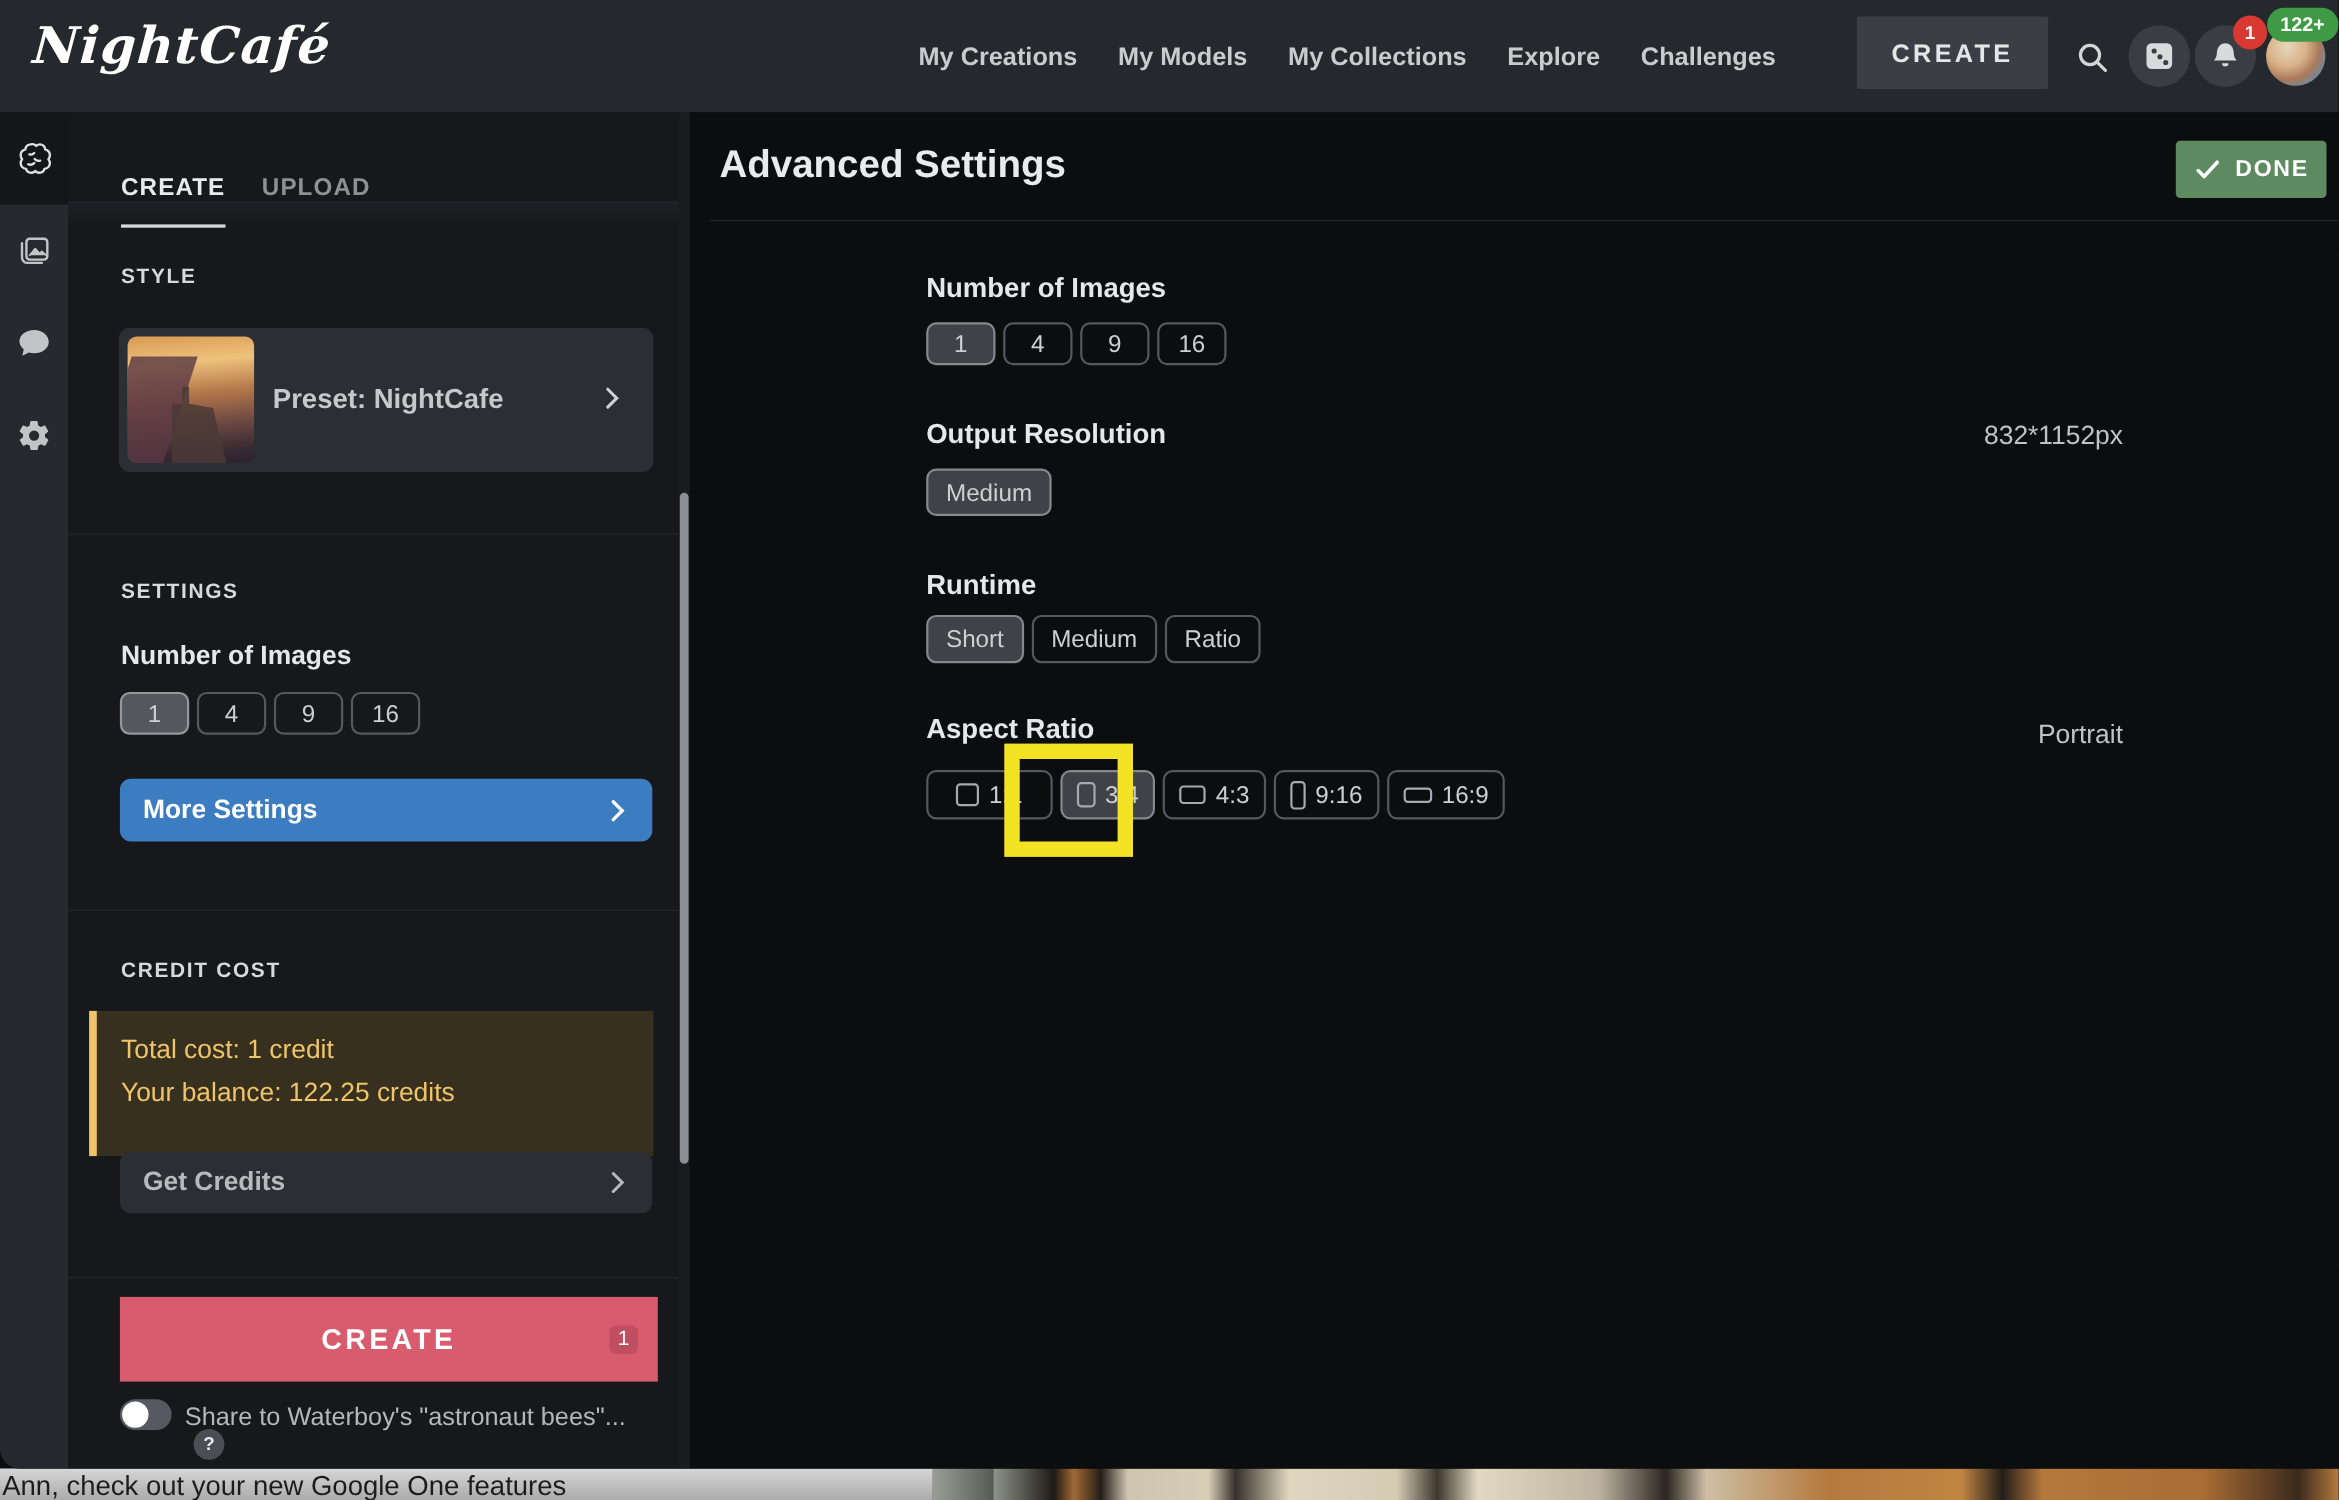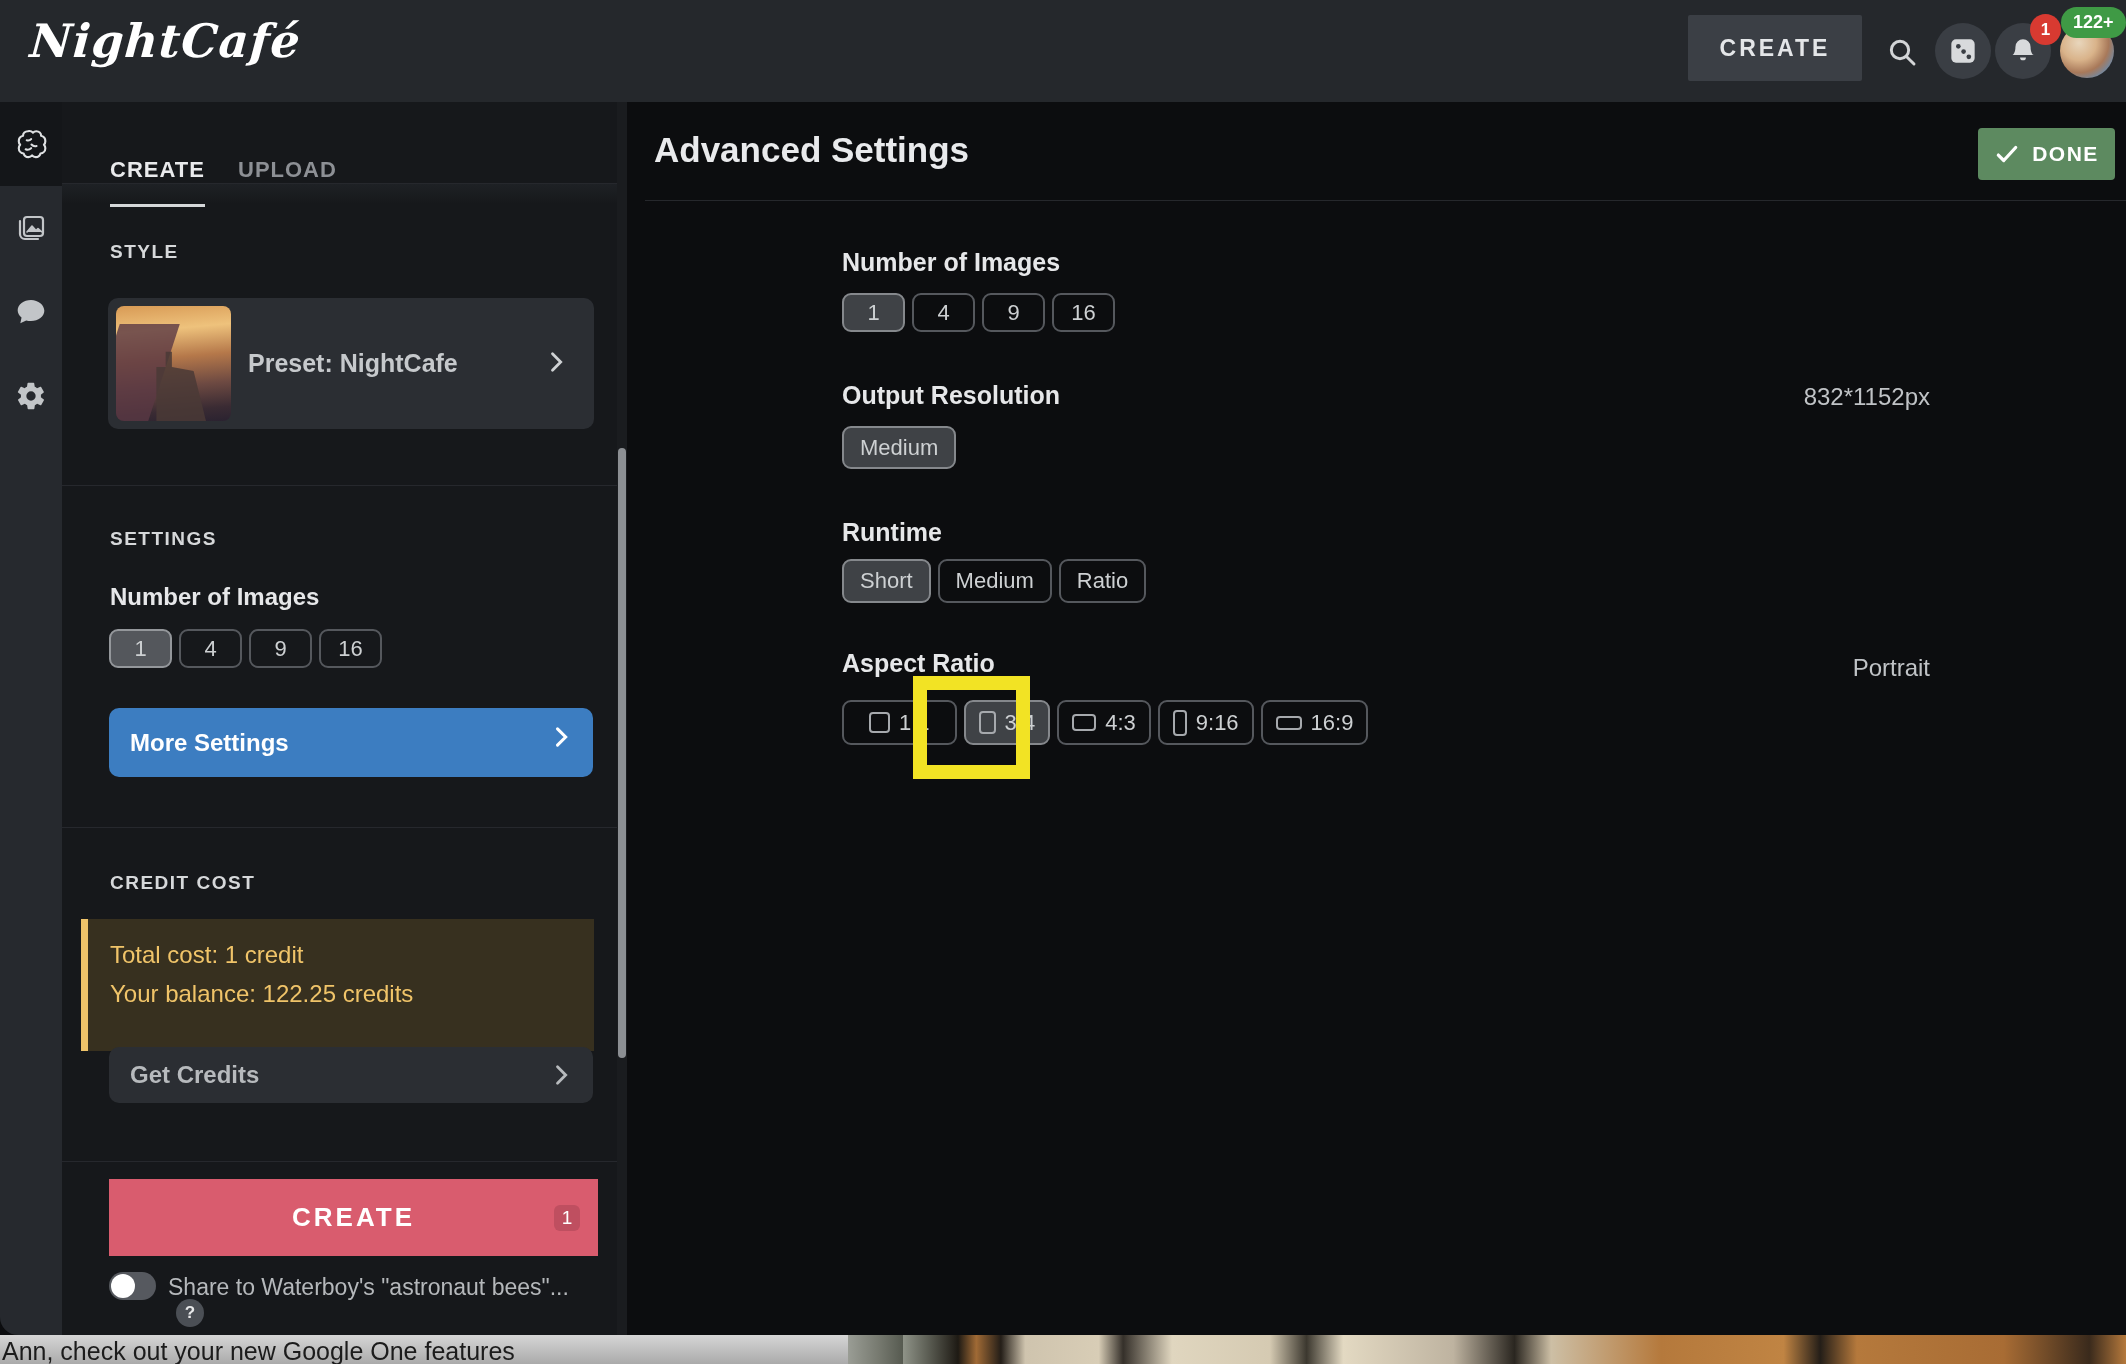--- a/index.html
+++ b/index.html
@@ -44,21 +44,21 @@
   .preset-label{left:140px;top:0;height:131px;display:flex;align-items:center;font-size:25px;
     font-weight:bold;color:#c6c9cc;}
   .chev{position:absolute;color:#cfd2d4;}
   .field-label{position:absolute;font-size:24px;font-weight:bold;color:#e6e7e9;}
   .chip-row{position:absolute;display:flex;gap:7px;}
   .chip{height:39px;min-width:63px;padding:0 10px;border-radius:9px;border:2px solid #55585d;
     display:flex;align-items:center;justify-content:center;font-size:22px;color:#cdd0d2;
     box-sizing:border-box;cursor:pointer;background:transparent;gap:9px;}
   .chip.sel-light{background:#54575c;border-color:#94979b;}
   .chip.sel-dark{background:#3f4246;border-color:#85888c;}
-  .btn-blue{left:47px;top:606px;width:484px;height:69px;background:#3c7dc1;border-radius:10px;
+  .btn-blue{left:47px;top:606px;width:484px;height:57px;background:#3c7dc1;border-radius:10px;
     display:flex;align-items:center;cursor:pointer;}
   .btn-blue span{margin-left:21px;font-size:24px;font-weight:bold;color:#fff;}
   .alert{left:19px;top:817px;width:513px;height:132px;background:#37301f;border-left:7px solid #eec36a;
     box-sizing:border-box;}
   .alert div{position:absolute;left:22px;font-size:24px;color:#f0c469;white-space:nowrap;}
   .card-btn{left:47px;top:945px;width:484px;height:56px;background:#2b2e33;border-radius:10px;
     display:flex;align-items:center;cursor:pointer;text-align:center;}
   .card-btn span{margin-left:21px;font-size:24px;font-weight:bold;color:#b7babd;}
   .btn-create{left:47px;top:1077px;width:489px;height:77px;background:#d95c6e;display:flex;
     align-items:center;justify-content:center;font-size:26px;font-weight:bold;color:#fff;
@@ -102,20 +102,27 @@
     #b5793c 62%,#c08443 72%,#241e18 75%,#b5793c 78%,#a86c34 90%,#3a2a1c 97%,#b5793c 100%);}
   svg{display:block;}
 </style>
 </head>
 <body>
 
 <div class="app-shell abs">
 
   <header class="navbar abs">
     <div class="logo abs">NightCafé</div>
+    <nav class="nav-links abs">
+      <span class="nav-link">My Creations</span>
+      <span class="nav-link">My Models</span>
+      <span class="nav-link">My Collections</span>
+      <span class="nav-link">Explore</span>
+      <span class="nav-link">Challenges</span>
+    </nav>
     <div class="nav-cta abs">CREATE</div>
     <div class="abs" style="left:1886px;top:36px;">
       <svg width="32" height="32" viewBox="0 0 24 24" fill="none" stroke="#d3d5d7" stroke-width="2.2" stroke-linecap="round">
         <circle cx="10.5" cy="10.5" r="6.5"></circle>
           <path d="M15.5 15.5L21 21"></path>
       </svg>
     </div>
     <div class="icon-circle abs" style="left:1935px;top:23px;">
       <svg width="28" height="28" viewBox="0 0 24 24">
         <rect x="2" y="2" width="20" height="20" rx="4" fill="#d8dadc"></rect>

